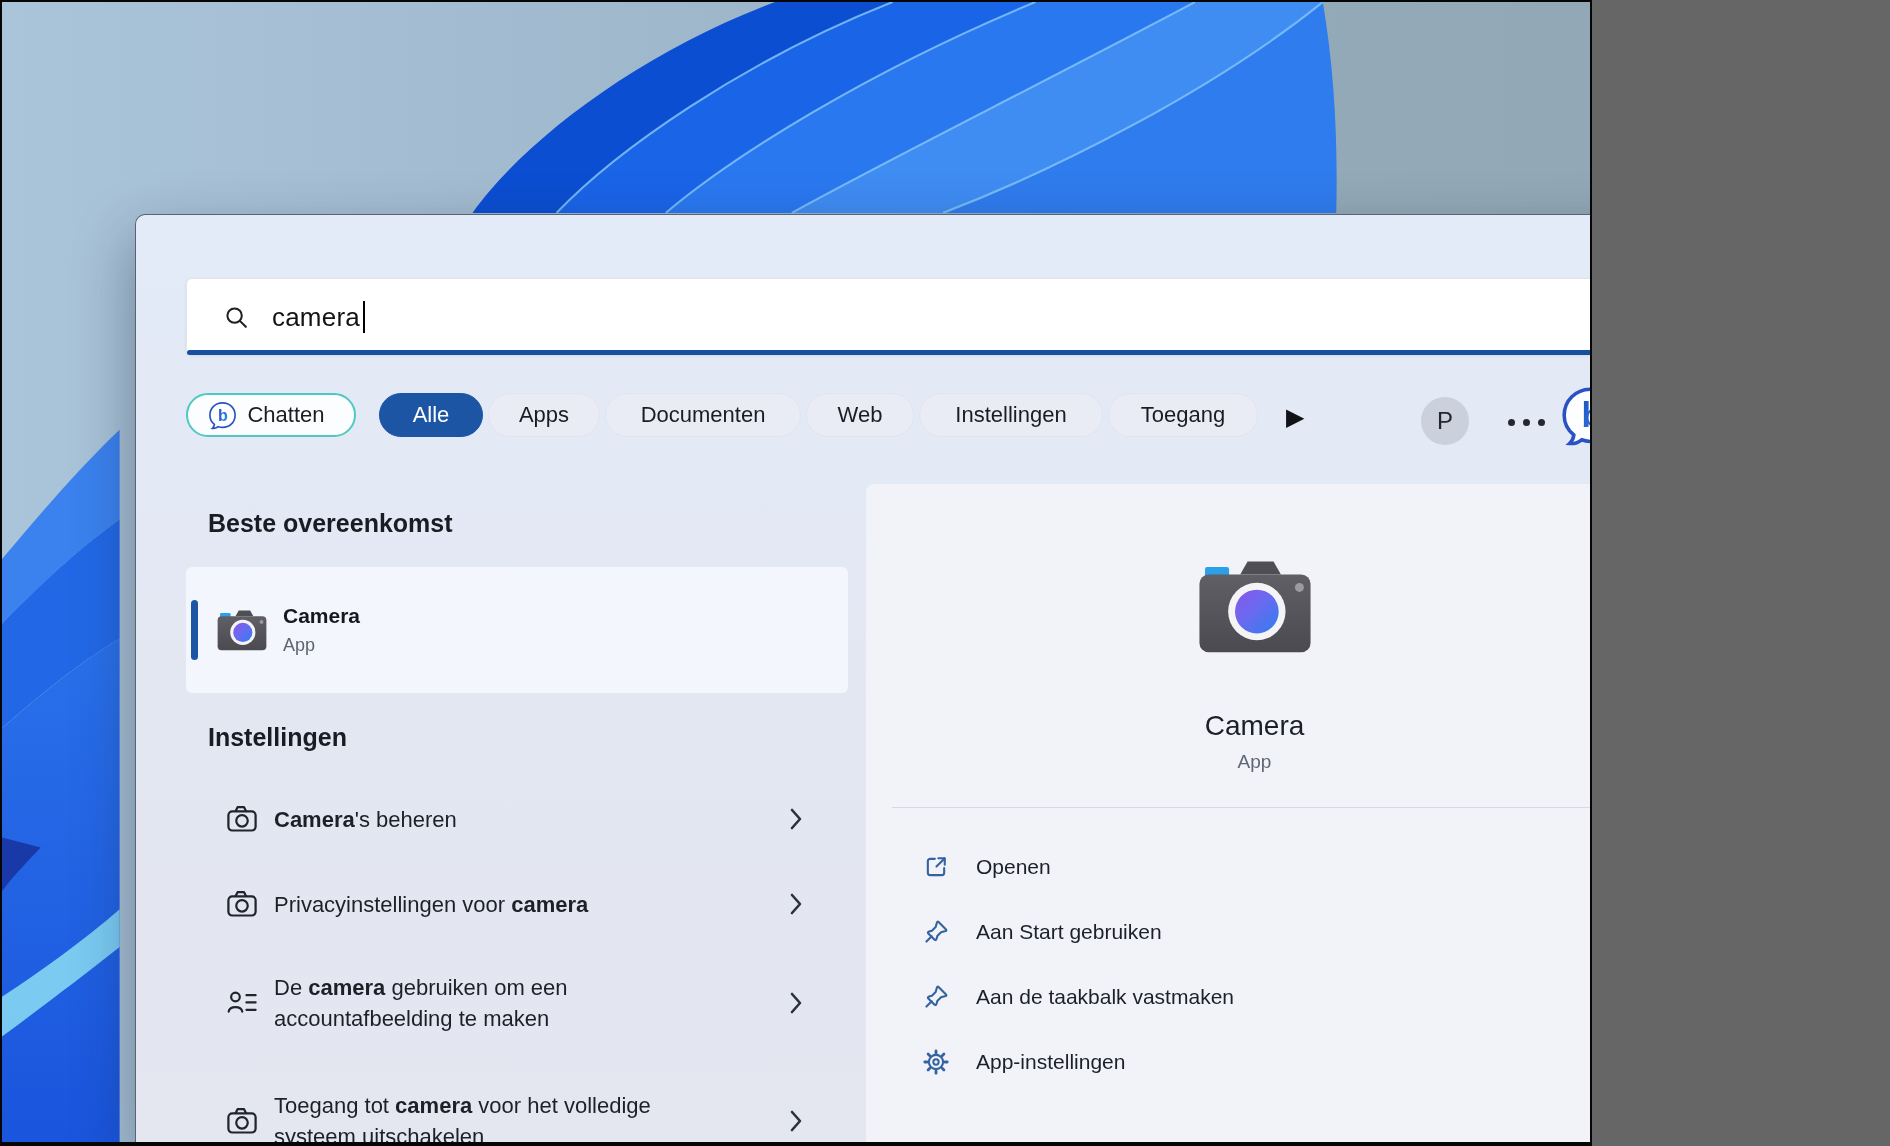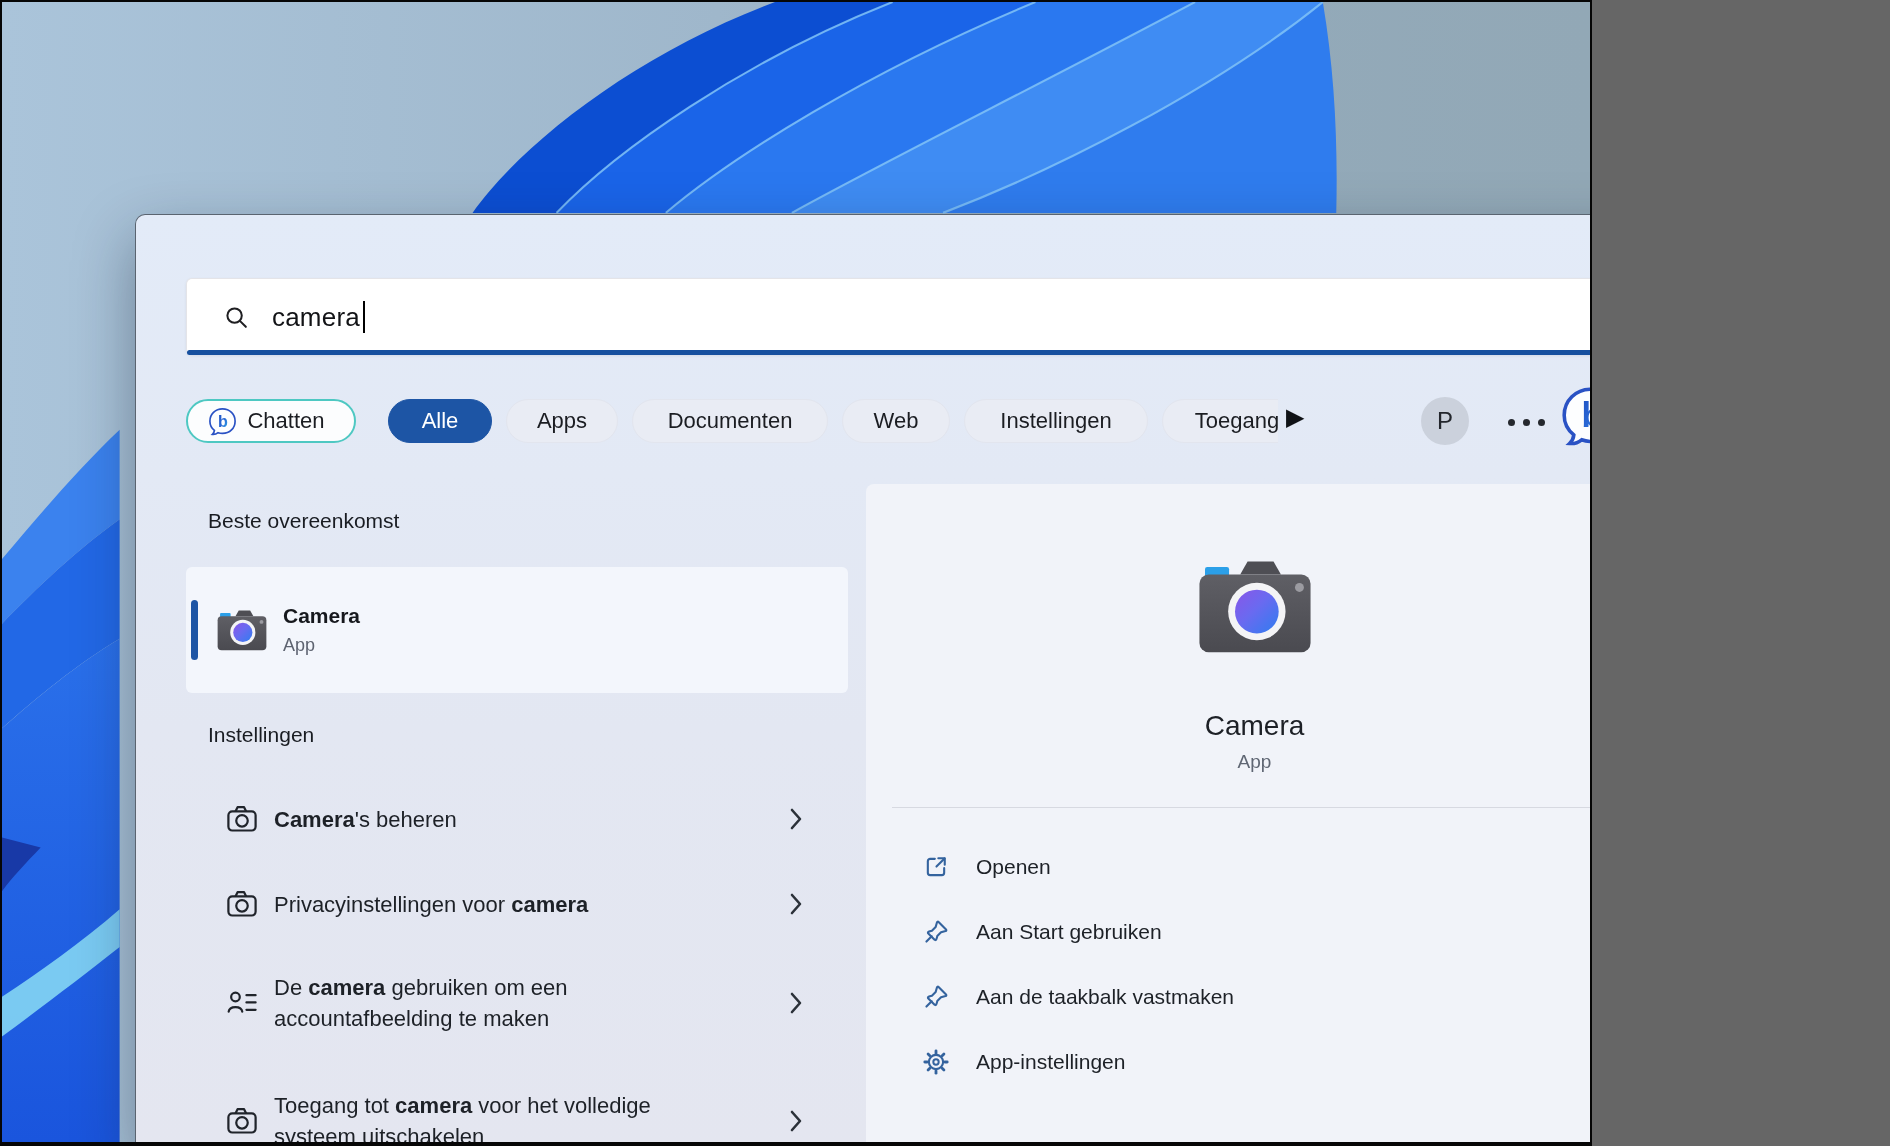--- a/index.html
+++ b/index.html
@@ -26,21 +26,21 @@
     background:#fff;border:1px solid #e4e4e8;border-bottom:none;border-radius:6px;
     display:flex;align-items:center;box-shadow:0 1px 3px rgba(0,0,0,.07);}
   .searchbox .underline{position:absolute;left:0;right:0;bottom:0;height:5px;
     background:var(--underline);border-radius:3px;}
   .search-glyph{margin-left:36px;display:flex;color:#1f1f22}
   .search-text{margin-left:22px;font-size:26px;color:#121316;letter-spacing:.2px}
   .caret{display:inline-block;width:2px;height:32px;background:#000;margin-left:3px;vertical-align:-7px}
 
   
   .strip{position:absolute;left:50px;top:178px;width:1092px;height:50px;
-    display:flex;align-items:flex-end;gap:14px;overflow:hidden;}
+    display:flex;align-items:flex-start;gap:5px;overflow:hidden;}
   .pill{height:44px;border-radius:22px;display:flex;align-items:center;justify-content:center;
     background:#e9ecf4;border:1px solid #e2e5ee;font-size:22px;color:#1b1d22;flex:0 0 auto;
     padding:16px 26px;cursor:default;}
   .pill.sel{background:var(--accent);border-color:var(--accent);color:#fff;}
   .pill.chat{background:#fcfdfe;border:2px solid var(--chat-border);padding:0 22px 0 12px;gap:9px}
   .strip > :nth-child(1){min-width:170px;margin-right:18px}
   .strip > :nth-child(2){min-width:104px}
   .strip > :nth-child(3){min-width:112px}
   .strip > :nth-child(4){min-width:196px}
   .strip > :nth-child(5){min-width:108px}
@@ -49,21 +49,21 @@
 
   .scroll-arrow{position:absolute;left:1150px;top:190px;font-size:24px;color:#101216;line-height:1}
   .avatar{position:absolute;left:1285px;top:182px;width:48px;height:48px;border-radius:50%;
     background:#cbd1dc;display:flex;align-items:center;justify-content:center;
     font-size:24px;color:#23262c;}
   .dots{position:absolute;left:1372px;top:202px;display:flex;gap:8px;align-items:center;height:10px}
   .dots i{width:7px;height:7px;border-radius:50%;background:#25282e}
   .bing-btn{position:absolute;left:1422px;top:168px;width:66px;height:66px}
 
   
-  .heading{position:absolute;left:72px;font-size:21px;font-weight:400;color:#191c22}
+  .heading{position:absolute;left:72px;font-size:25px;font-weight:700;color:#191c22}
   .h-best{top:294px}
   .h-settings{top:508px}
 
   .best-card{position:absolute;left:50px;top:352px;width:662px;height:126px;
     background:#f3f6fc;border-radius:6px;display:flex;align-items:center;}
   .best-card .bar{position:absolute;left:5px;top:33px;width:7px;height:60px;
     border-radius:4px;background:var(--accent);}
   .best-card .appico{margin-left:30px;flex:0 0 auto;display:flex}
   .best-card .tcol{margin-left:15px}
   .best-title{font-size:21px;font-weight:700;color:#16181d}

